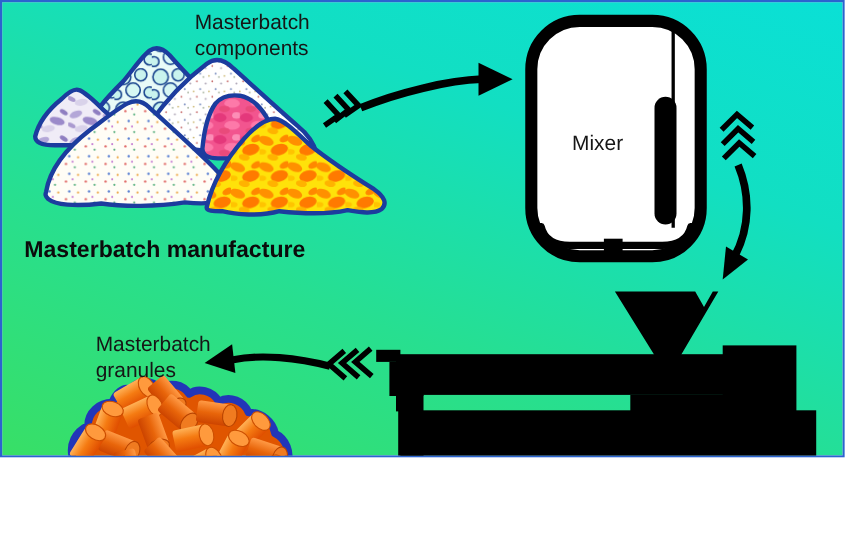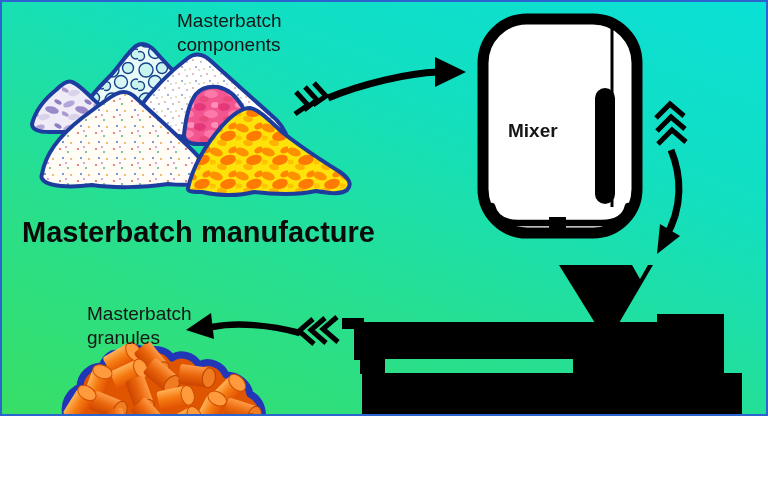--- a/index.html
+++ b/index.html
@@ -8,26 +8,26 @@
     background:linear-gradient(200deg,#0ae0d6 0%,#12dfc2 30%,#27df90 65%,#38df66 100%);
     border:2px solid #2b63cf;box-sizing:border-box;
     font-family:"Liberation Sans",sans-serif;
   }
   svg.art{position:absolute;left:0;top:0;width:768px;height:494px;}
   .label{
     position:absolute;color:#161616;font-size:19px;line-height:24px;
     white-space:pre-line;letter-spacing:0px;
   }
   .label-components{left:175px;top:7px;}
-  .label-mixer{left:506px;top:117px;font-weight:bold;}
+  .label-mixer{left:518px;top:117px;}
   .label-extruder{left:368px;top:262px;}
   .label-granules{left:85px;top:300px;}
   .diagram-title{
     position:absolute;left:20px;top:214px;margin:0;
-    font-size:29px;font-weight:bold;color:#0b0b0b;letter-spacing:0px;
+    font-size:21px;font-weight:bold;color:#0b0b0b;letter-spacing:0px;
   }
 </style>
 </head>
 <body>
 
 <div class="canvas">
 
   <svg class="art" viewBox="0 0 768 494">
     <defs>
       <pattern id="patBubbles" patternUnits="userSpaceOnUse" width="34" height="30">

